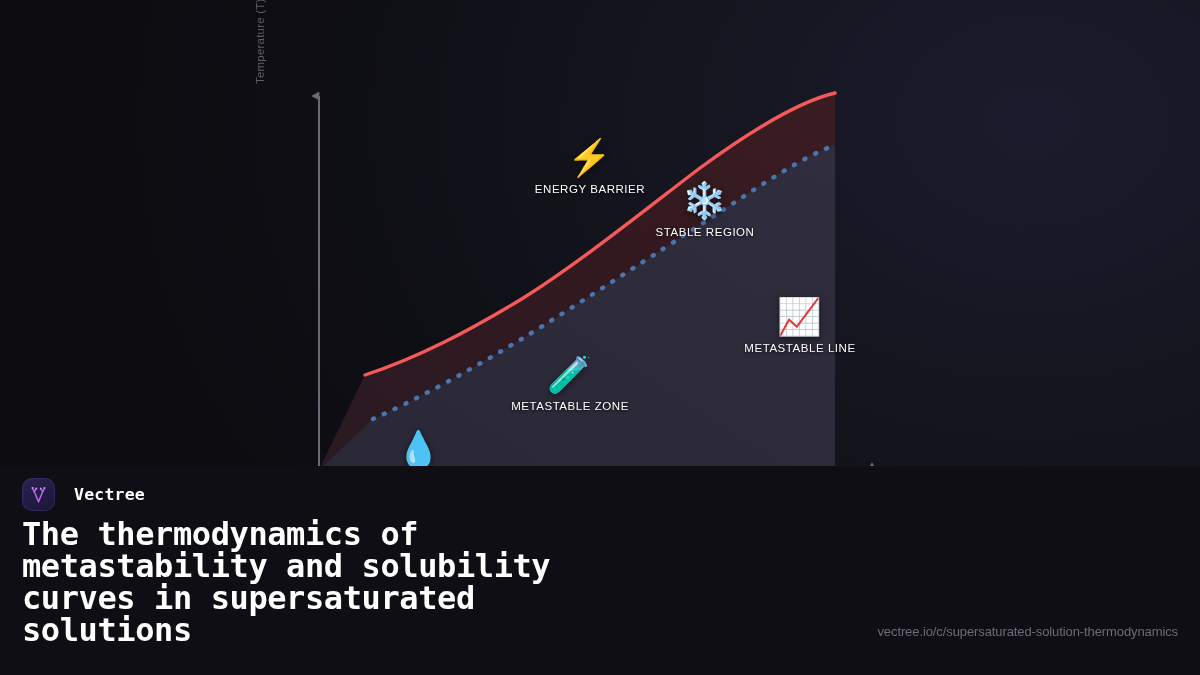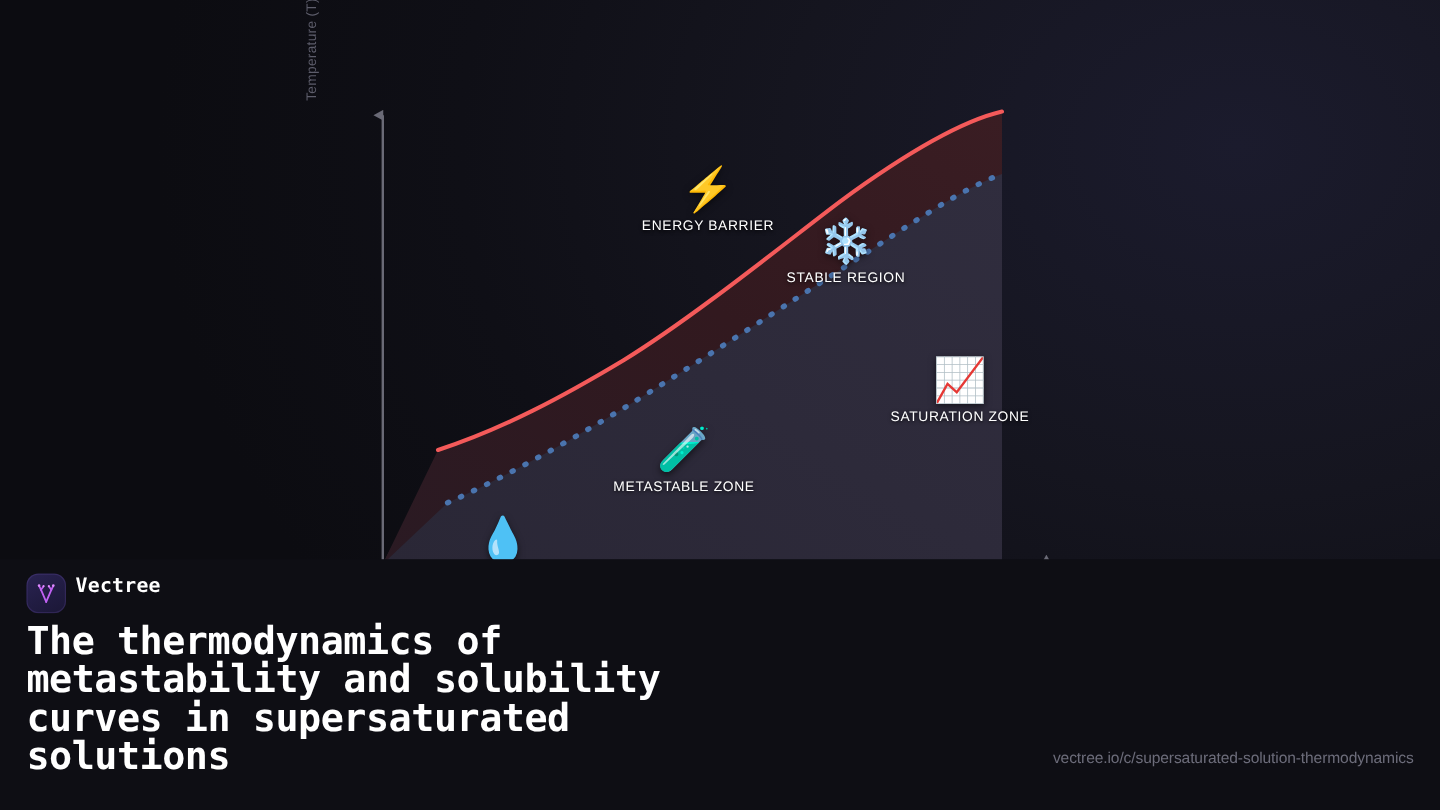--- a/index.html
+++ b/index.html
@@ -92,22 +92,22 @@
     top: 466px;
     width: 1200px;
     height: 209px;
     background: #0e0e14;
   }
   #brand-row {
     position: absolute;
     left: 22px;
     top: 12px;
     display: flex;
-    align-items: flex-start;
-    gap: 8px;
+    align-items: center;
+    gap: 19px;
   }
   #brand-logo {
     width: 33px;
     height: 33px;
     border-radius: 10px;
     background: linear-gradient(150deg, #2a2352 0%, #211c42 55%, #1b1736 100%);
     display: flex;
     align-items: center;
     justify-content: center;
     box-shadow: inset 0 0 0 1px rgba(150,110,230,0.16);
@@ -208,21 +208,21 @@
       <span class="caption">ENERGY BARRIER</span>
     </div>
 
     <div class="marker" id="marker-labile-region">
       <span class="glyph">❄️</span>
       <span class="caption">STABLE REGION</span>
     </div>
 
     <div class="marker" id="marker-saturation-line">
       <span class="glyph">📈</span>
-      <span class="caption">SATURATION ZONE</span>
+      <span class="caption">METASTABLE LINE</span>
     </div>
 
     <div class="marker" id="marker-metastable-zone">
       <span class="glyph">🧪</span>
       <span class="caption">METASTABLE ZONE</span>
     </div>
 
     <div class="marker dim" id="marker-stable-region">
       <span class="glyph">💧</span>
       <span class="caption">STABLE REGION</span>

